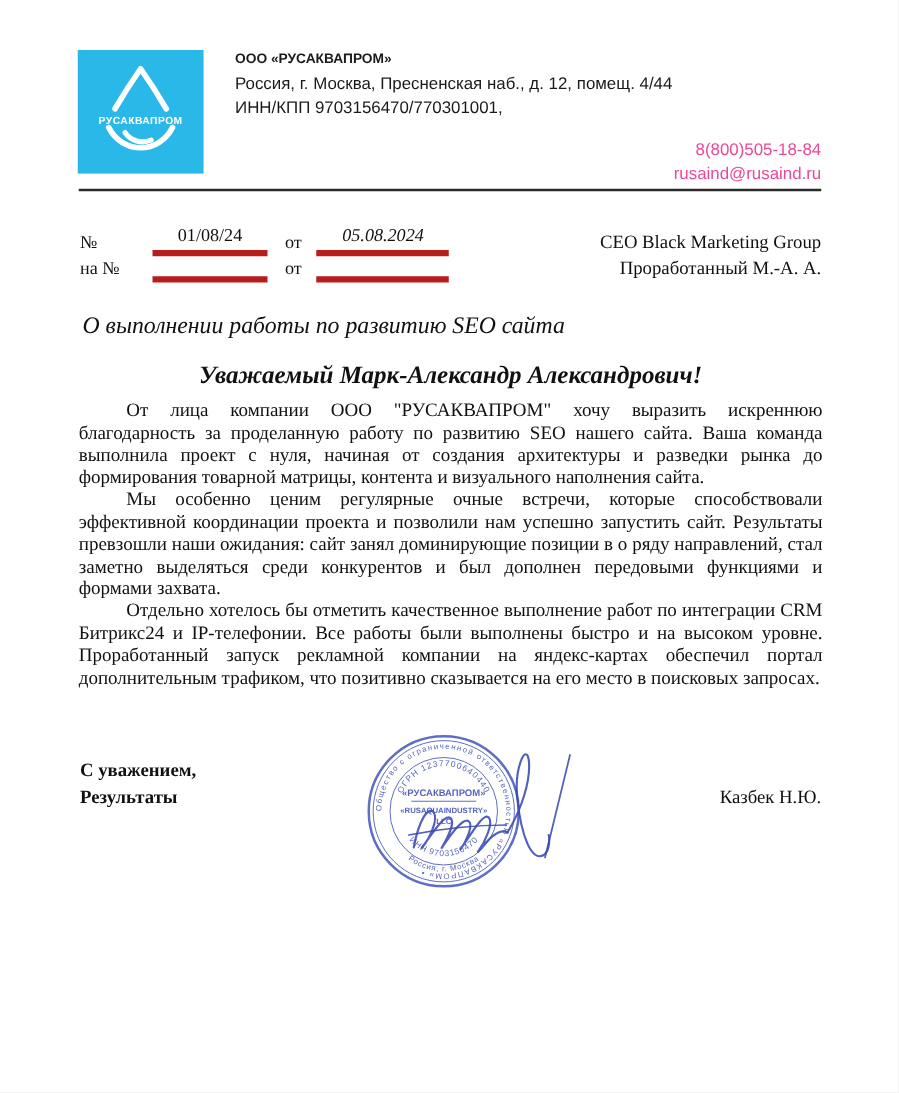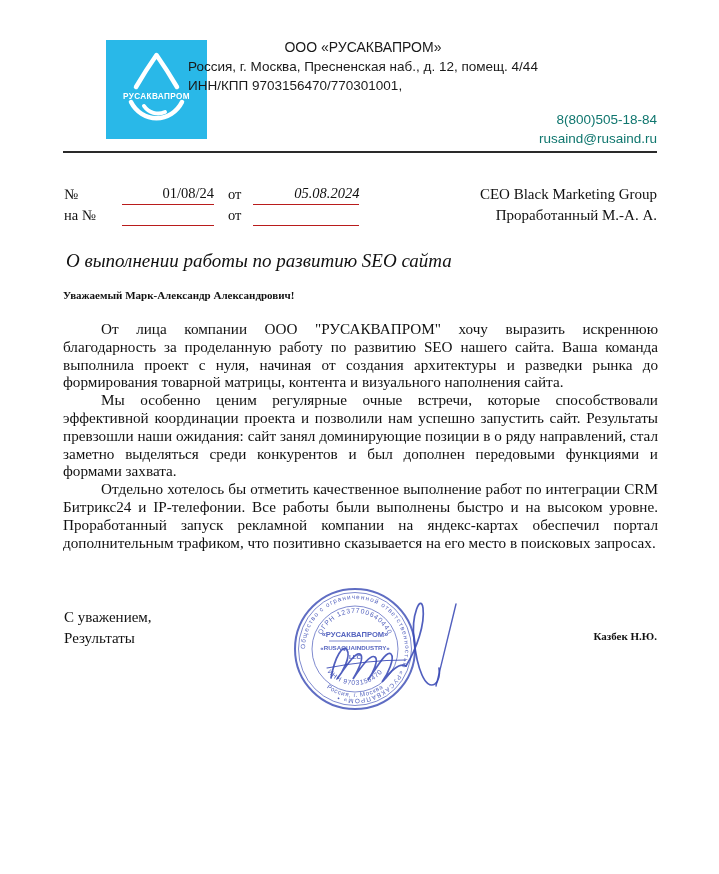--- a/index.html
+++ b/index.html
@@ -6,54 +6,54 @@
   .page{
     position:relative;
     width:719px;height:874px;
     background:#ffffff;
     outline:1px solid #c9c9c9;
     font-family:"Liberation Serif", serif;
     color:#111;
     overflow:hidden;
   }
   
-  .logo-box{position:absolute;left:62px;top:40px;width:101px;height:99px;margin-left:44px;}
+  .logo-box{position:absolute;left:62px;top:40px;width:101px;height:99px;}
   .header-text{
     position:absolute;left:188px;top:38px;
     font-family:"Liberation Sans", sans-serif;
     font-size:13.5px;line-height:19px;color:#1a1a1a;
   }
-  .company-name{font-weight:normal;font-size:14px;text-align:center;}
+  .company-name{font-weight:bold;font-size:11px;}
   .contacts{
     position:absolute;right:62px;top:110px;text-align:right;
     font-family:"Liberation Sans", sans-serif;
-    font-size:13.5px;line-height:19px;color:#0f766e;
+    font-size:13.5px;line-height:19px;color:#ec4899;
   }
   .header-rule{position:absolute;left:63px;right:62px;top:151px;border-top:2px solid #2a2a2a;}
   
   .ref-block{position:absolute;left:64px;top:184px;font-size:14.5px;line-height:21px;}
   .ref-row{display:flex;align-items:flex-end;height:21px;}
   .ref-label{width:58px;}
-  .ref-cell{border-bottom:1px solid #b91c1c;text-align:right;}
+  .ref-cell{border-bottom:5px solid #b91c1c;text-align:center;}
   .ref-cell.c1{width:92px;}
   .ref-cell.c2{width:106px;font-style:italic;}
   .ref-ot{margin:0 12px 0 14px;}
   .recipient{
     position:absolute;right:62px;top:184px;text-align:right;
     font-size:15px;line-height:21px;margin-left:44px;
   }
   
   .subject{position:absolute;left:66px;top:250px;font-style:italic;font-size:19px;}
-  .salutation{position:absolute;left:63px;top:289px;width:595px;text-align:left;font-weight:bold;font-size:11px;}
+  .salutation{position:absolute;left:63px;top:289px;width:595px;text-align:center;font-weight:bold;font-size:20px;font-style:italic;}
   
   .body-text{position:absolute;left:63px;top:320px;width:595px;font-size:15.2px;line-height:17.8px;text-align:justify;}
   .body-text p{margin:0;text-indent:38px;}
   
-  .closing{position:absolute;left:64px;top:607px;font-weight:normal;font-size:15px;line-height:21px;}
-  .sig-name{position:absolute;right:62px;top:630px;font-weight:bold;font-size:11px;}
+  .closing{position:absolute;left:64px;top:607px;font-weight:bold;font-size:15px;line-height:21px;}
+  .sig-name{position:absolute;right:62px;top:630px;font-weight:normal;font-size:15px;}
   .stamp-wrap{position:absolute;left:293px;top:586px;width:175px;height:145px;}
   
   .stamp-stroke{fill:none;stroke:#4353b8;opacity:.85;}
   .stamp-text{fill:#4353b8;opacity:.9;font-family:"Liberation Sans", sans-serif;}
   .sig-stroke{fill:none;stroke:#3949b5;stroke-linecap:round;opacity:.88;}
   .logo-glyph{fill:none;stroke:#ffffff;stroke-linecap:round;stroke-linejoin:round;}
   .logo-label{fill:#ffffff;font-family:"Liberation Sans", sans-serif;font-weight:bold;}
 </style>
 </head>
 <body>

